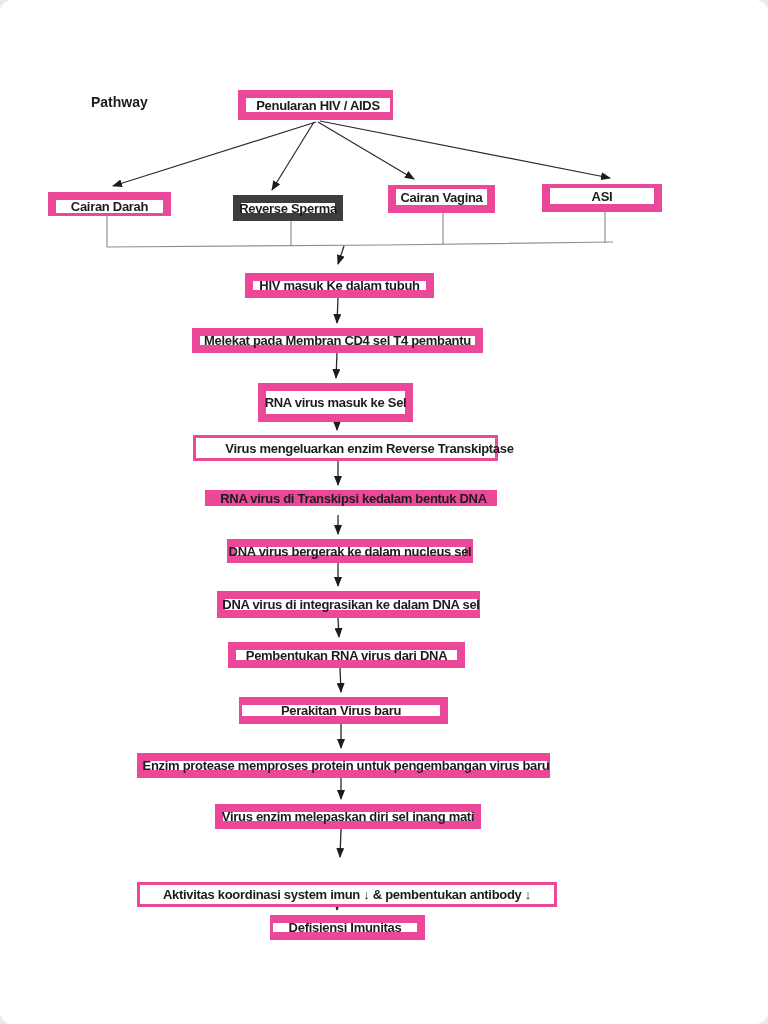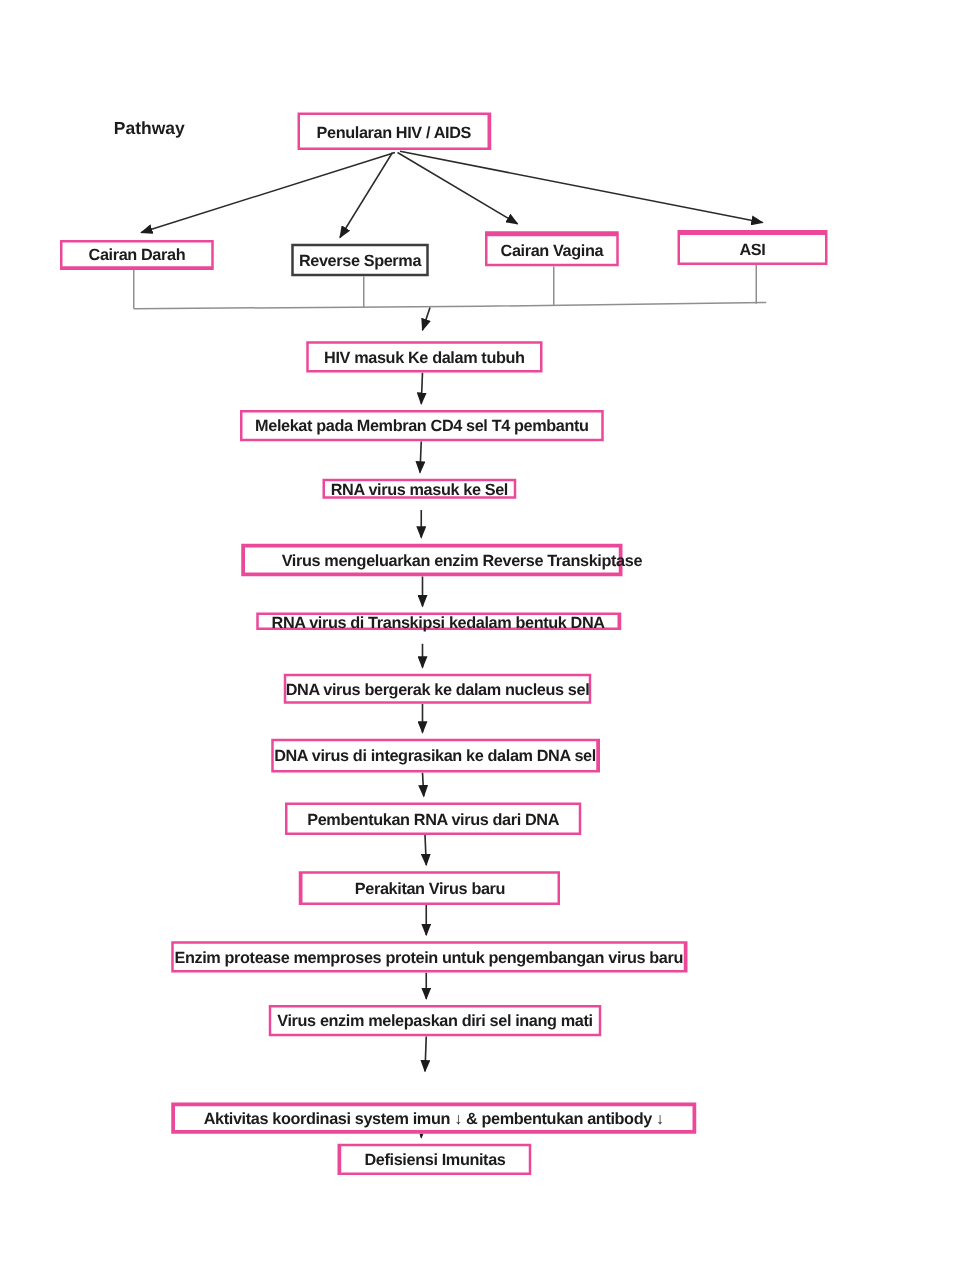--- a/index.html
+++ b/index.html
@@ -3,30 +3,31 @@
 <meta charset="utf-8">
 <style>
   html,body{margin:0;padding:0;background:#e9e9e9;}
   .page{
     position:relative;
     width:768px;height:1024px;
     background:#ffffff;
     font-family:"Liberation Sans", sans-serif;
     overflow:hidden;
     margin:0 auto;
+    border-radius:12px;
   }
   .pathway-label{
     position:absolute;left:91px;top:94px;
     font-size:14px;font-weight:bold;color:#1c1c1c;
     letter-spacing:0px;
   }
   .box{
     position:absolute;
     box-sizing:border-box;
-    border:2px solid #ec4899;
+    border:8px solid #ec4899;
     background:#ffffff;
     display:flex;align-items:center;justify-content:center;
     text-align:center;
     font-size:13px;font-weight:bold;color:#1c1c1c;
     letter-spacing:-0.3px;
     white-space:nowrap;
     line-height:1;
   }
   svg.connectors{
     position:absolute;left:0;top:0;width:768px;height:1024px;
@@ -84,21 +85,21 @@
 
   <div class="box" style="left:238px;top:90px;width:155px;height:30px;border-right-width:3px;">Penularan HIV / AIDS</div>
 
   <div class="box" style="left:48px;top:192px;width:123px;height:24px;border-bottom-width:3px;">Cairan Darah</div>
   <div class="box" style="left:233px;top:195px;width:110px;height:26px;border-color:#3d3d3d;">Reverse Sperma</div>
   <div class="box" style="left:388px;top:185px;width:107px;height:28px;border-top-width:4px;">Cairan Vagina</div>
   <div class="box" style="left:542px;top:184px;width:120px;height:28px;border-top-width:4px;">ASI</div>
 
   <div class="box" style="left:245px;top:273px;width:189px;height:25px;">HIV masuk Ke dalam tubuh</div>
   <div class="box" style="left:192px;top:328px;width:291px;height:25px;">Melekat pada Membran CD4 sel T4 pembantu</div>
-  <div class="box" style="left:258px;top:383px;width:155px;height:16px;">RNA virus masuk ke Sel</div>
+  <div class="box" style="left:258px;top:383px;width:155px;height:39px;">RNA virus masuk ke Sel</div>
   <div class="box" style="left:193px;top:435px;width:305px;height:26px;border-width:3px;padding-left:48px;">Virus mengeluarkan enzim Reverse Transkiptase</div>
   <div class="box" style="left:205px;top:490px;width:292px;height:14px;border-right-width:3px;">RNA virus di Transkipsi kedalam bentuk DNA</div>
   <div class="box" style="left:217px;top:591px;width:263px;height:27px;border-right-width:3px;">DNA virus di integrasikan ke dalam DNA sel</div>
   <div class="box" style="left:227px;top:539px;width:246px;height:24px;">DNA virus bergerak ke dalam nucleus sel</div>
   <div class="box" style="left:228px;top:642px;width:237px;height:26px;">Pembentukan RNA virus dari DNA</div>
   <div class="box" style="left:239px;top:697px;width:209px;height:27px;border-left-width:3px;">Perakitan Virus baru</div>
   <div class="box" style="left:137px;top:753px;width:413px;height:25px;border-right-width:3px;">Enzim protease memproses protein untuk pengembangan virus baru</div>
   <div class="box" style="left:215px;top:804px;width:266px;height:25px;">Virus enzim melepaskan diri sel inang mati</div>
   <div class="box" style="left:137px;top:862px;width:420px;height:25px;border-width:3px;margin-top:20px;">Aktivitas koordinasi system imun ↓ &amp; pembentukan antibody ↓</div>
   <div class="box" style="left:270px;top:915px;width:155px;height:25px;border-left-width:3px;text-align:center;">Defisiensi Imunitas</div>

